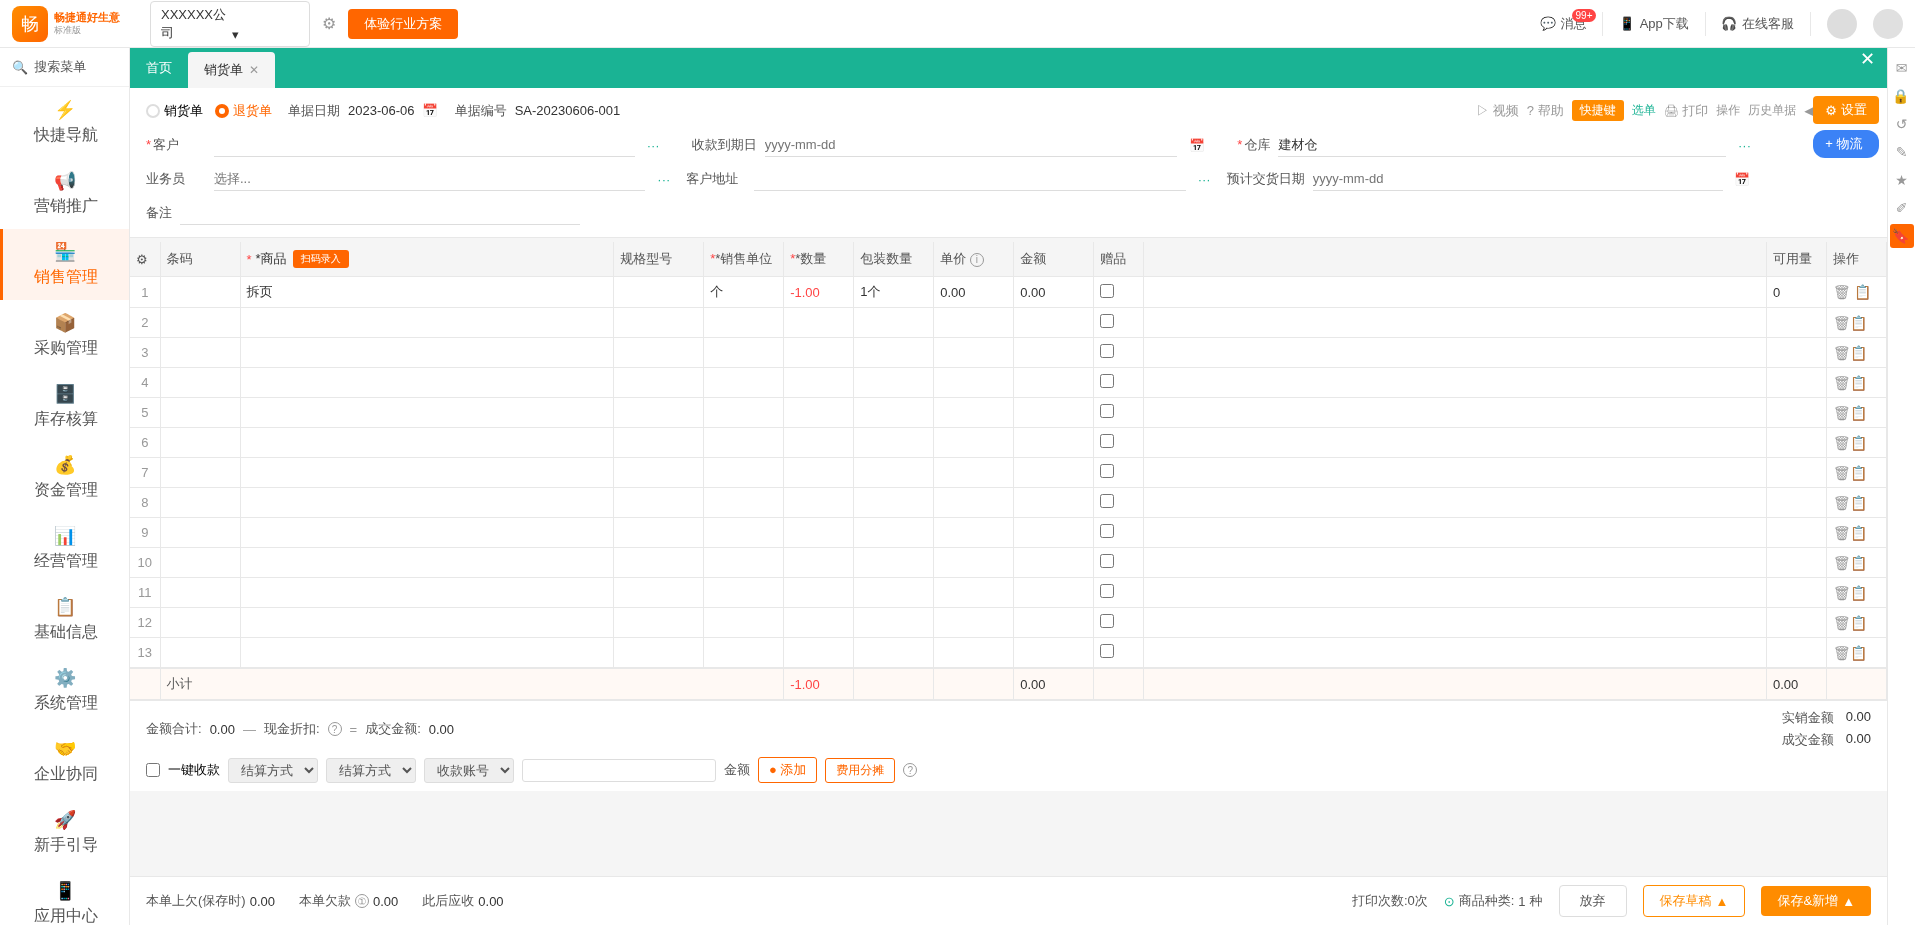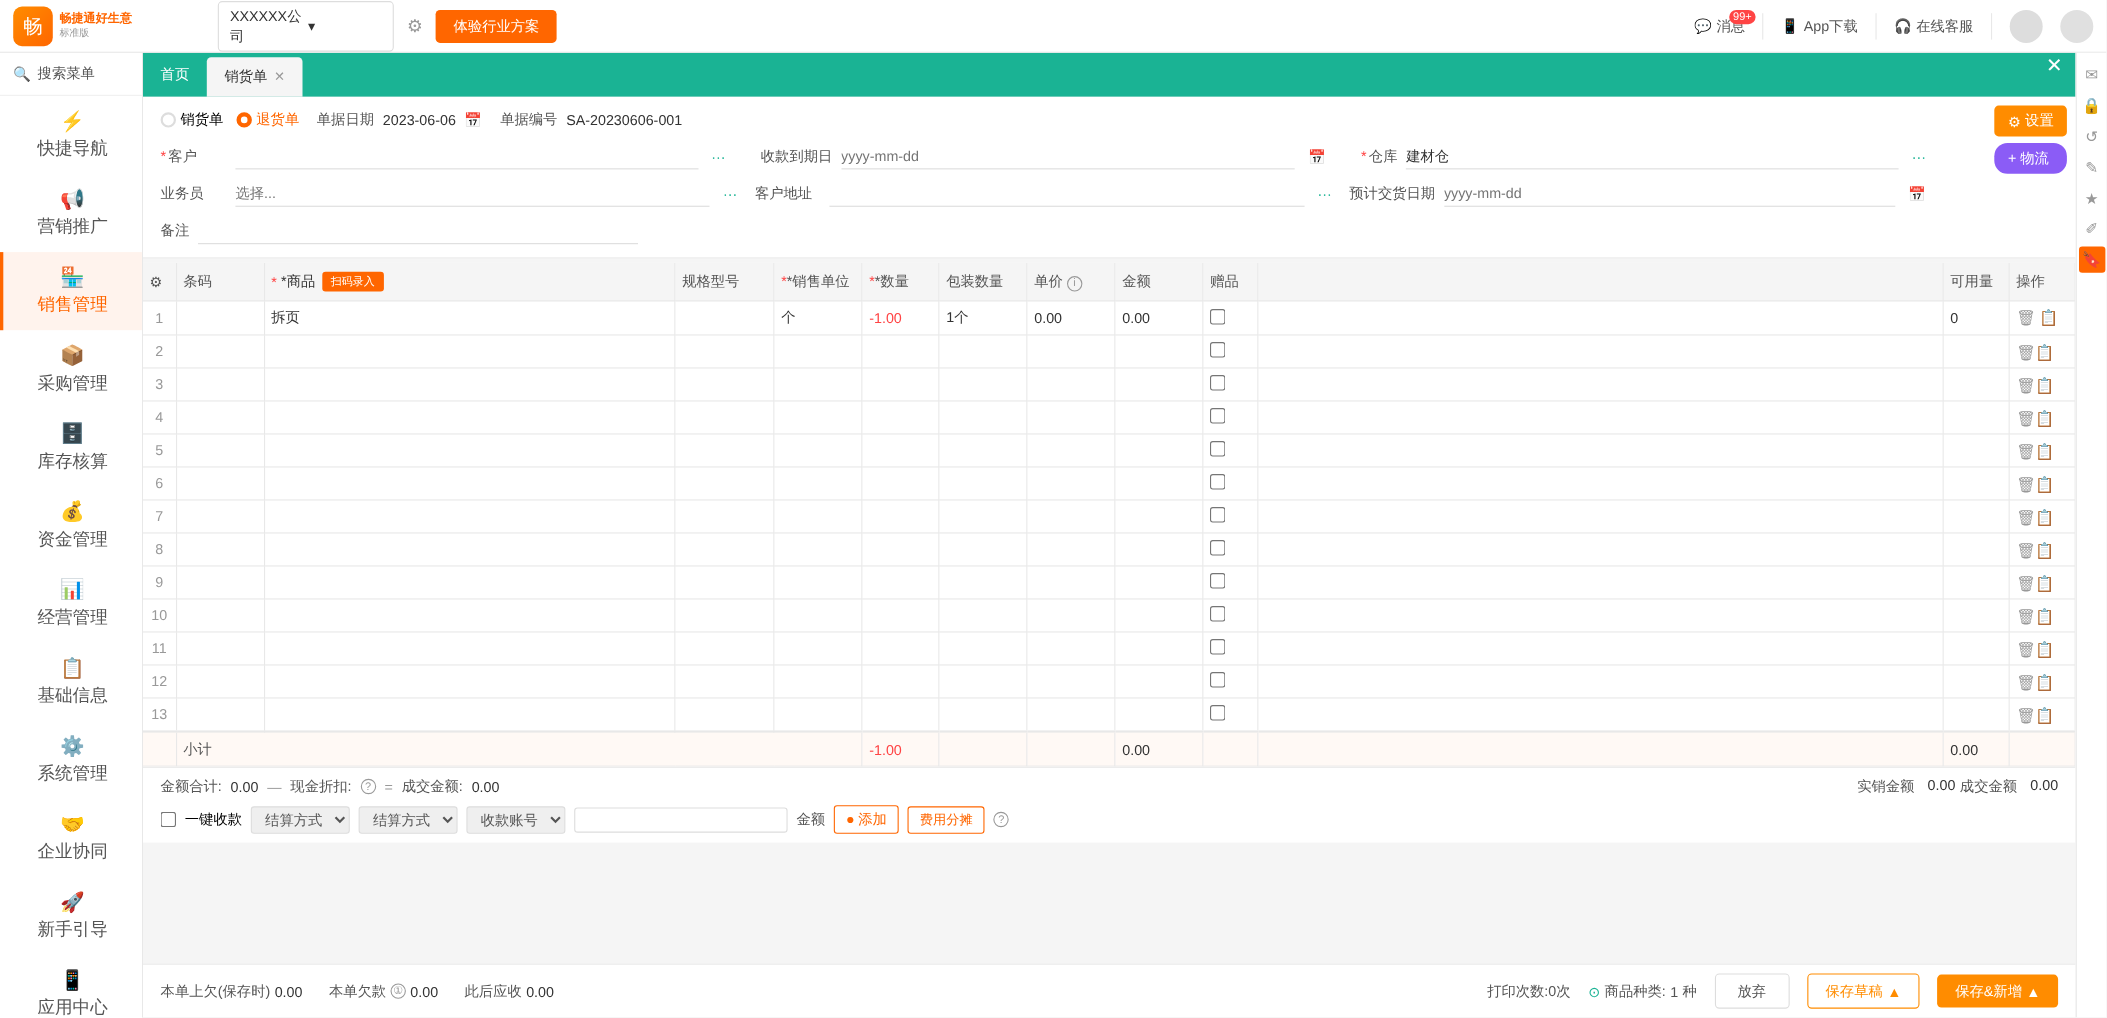--- a/index.html
+++ b/index.html
@@ -4,21 +4,21 @@
   <style>
     * { box-sizing: border-box; margin: 0; padding: 0; font-family: 'Microsoft YaHei', Arial, sans-serif; font-size: 13px; }
     body { background: #f5f5f5; overflow: hidden; width: 1915px; height: 925px; }
 
     
     .topbar { display: flex; align-items: center; height: 48px; background: #fff; border-bottom: 1px solid #e8e8e8; padding: 0 12px; gap: 8px; }
     .topbar-logo { display: flex; align-items: center; gap: 6px; width: 130px; }
     .logo-icon { width: 36px; height: 36px; background: linear-gradient(135deg, #ff8c00, #ff6600); border-radius: 8px; display: flex; align-items: center; justify-content: center; color: #fff; font-size: 18px; flex-shrink: 0; }
     .logo-text { font-size: 11px; color: #ff6600; line-height: 1.3; font-weight: bold; }
     .logo-badge { font-size: 9px; color: #999; }
-    .company-select { display: flex; align-items: center; gap: 4px; border: 1px solid #ddd; border-radius: 4px; padding: 4px 10px; min-width: 160px; cursor: pointer; background: #fff; margin-left: 48px; }
+    .company-select { display: flex; align-items: flex-end; gap: 4px; border: 1px solid #ddd; border-radius: 4px; padding: 4px 10px; min-width: 160px; cursor: pointer; background: #fff; }
     .company-select span { flex: 1; color: #333; }
     .topbar-gear { color: #999; cursor: pointer; font-size: 16px; padding: 4px; }
     .topbar-trial-btn { background: #ff6600; color: #fff; border: none; border-radius: 4px; padding: 6px 16px; cursor: pointer; font-size: 13px; }
     .topbar-right { margin-left: auto; display: flex; align-items: center; gap: 16px; }
     .topbar-msg { display: flex; align-items: center; gap: 4px; cursor: pointer; color: #555; position: relative; }
     .badge { background: #ff4444; color: #fff; font-size: 10px; border-radius: 8px; padding: 1px 4px; position: absolute; top: -6px; right: -10px; }
     .topbar-app, .topbar-service { display: flex; align-items: center; gap: 4px; cursor: pointer; color: #555; }
     .avatar { width: 30px; height: 30px; background: #ddd; border-radius: 50%; }
 
     
@@ -48,21 +48,21 @@
     .radio-dot { width: 14px; height: 14px; border-radius: 50%; border: 2px solid #ddd; }
     .radio-dot.checked { border-color: #ff6600; background: #ff6600; position: relative; }
     .radio-dot.checked::after { content: ''; position: absolute; top: 2px; left: 2px; width: 6px; height: 6px; background: #fff; border-radius: 50%; }
     .form-field { display: flex; align-items: center; gap: 8px; }
     .field-label { color: #555; white-space: nowrap; min-width: 60px; }
     .field-label.required::before { content: '*'; color: #ff4444; margin-right: 2px; }
     .field-input { flex: 1; border: none; border-bottom: 1px solid #ddd; padding: 4px 0; color: #333; outline: none; background: transparent; }
     .field-dots { color: #1ab394; cursor: pointer; margin-left: 4px; }
     .field-calendar { color: #999; cursor: pointer; margin-left: 4px; }
     .action-btn-orange { background: #ff8c00; color: #fff; border: none; border-radius: 4px; padding: 5px 12px; cursor: pointer; font-size: 12px; display: flex; align-items: center; gap: 4px; }
-    .action-btn-blue { background: #8b5cf6; color: #fff; border: none; border-radius: 12px; padding: 5px 12px; cursor: pointer; font-size: 12px; display: flex; align-items: center; gap: 4px; }
+    .action-btn-blue { background: #3b82f6; color: #fff; border: none; border-radius: 12px; padding: 5px 12px; cursor: pointer; font-size: 12px; display: flex; align-items: center; gap: 4px; }
 
     
     .form-wrap { position: relative; background: #fff; padding: 12px 16px; border-bottom: 1px solid #e8e8e8; }
     .form-side-actions { position: absolute; right: 8px; top: 8px; display: flex; flex-direction: column; gap: 6px; }
 
     
     .table-area { background: #fff; margin-top: 4px; }
     .table-container { overflow-x: auto; }
     table { width: 100%; border-collapse: collapse; font-size: 12px; }
     table thead { background: #f5f5f5; }
@@ -264,20 +264,33 @@
             </label>
           </div>
           <div style="display:flex; align-items:center; gap:8px;">
             <span style="color:#555;">单据日期</span>
             <span style="color:#333; font-weight:500;">2023-06-06</span>
             <span style="color:#999; cursor:pointer;">📅</span>
           </div>
           <div style="display:flex; align-items:center; gap:8px;">
             <span style="color:#555;">单据编号</span>
             <span style="color:#333; font-weight:500;">SA-20230606-001</span>
+          </div>
+          <div style="margin-left:auto; display:flex; align-items:center; gap:8px;">
+            <span style="color:#999; cursor:pointer;">▷ <span>视频</span></span>
+            <span style="color:#999; cursor:pointer;">? <span>帮助</span></span>
+            <span style="background:#ff8c00;color:#fff;padding:2px 8px;border-radius:3px;cursor:pointer;font-size:12px;">快捷键</span>
+            <span style="color:#1ab394; cursor:pointer; font-size:12px;">选单</span>
+            <span style="color:#999; cursor:pointer; font-size:12px;">🖨 <span>打印</span></span>
+            <span style="color:#999; cursor:pointer; font-size:12px;">操作</span>
+            <span style="color:#999; cursor:pointer; font-size:12px;">历史单据</span>
+            <span style="color:#999; cursor:pointer;">◀</span>
+            <span style="color:#999; cursor:pointer;">▶</span>
+            <span style="color:#999; cursor:pointer; font-size:16px;">≡</span>
+            <span style="color:#999; cursor:pointer; font-size:16px;">⊞</span>
           </div>
         </div>
 
         <div style="display:grid; grid-template-columns:1fr 1fr 1fr; gap:10px 32px; margin-bottom:10px; padding-right:120px;">
           <div class="form-field">
             <span class="field-label required">客户</span>
             <input class="field-input" style="flex: 1 1 0%; border-top: none; border-right: none; border-left: none; border-image: initial; border-bottom: 1px solid rgb(221, 221, 221); outline: none;" value="">
             <span class="field-dots">···</span>
           </div>
           <div class="form-field">
@@ -584,21 +597,21 @@
         <div class="bottom-calc">
           <span>金额合计:</span>
           <span class="amount">0.00</span>
           <span class="minus">—</span>
           <span>现金折扣:</span>
           <span class="info-icon">?</span>
           <span class="equals">=</span>
           <span>成交金额:</span>
           <span class="amount">0.00</span>
 
-          <div style="margin-left:auto; display:flex; flex-direction:row; gap:4px; align-items:flex-end;">
+          <div style="margin-left:auto; display:flex; flex-direction:column; gap:4px; align-items:flex-end;">
             <div style="display:flex; gap:12px; font-size:12px; color:#555;">
               <span>实销金额</span>
               <span style="color:#333;">0.00</span>
             </div>
             <div style="display:flex; gap:12px; font-size:12px; color:#555;">
               <span>成交金额</span>
               <span style="color:#333;">0.00</span>
             </div>
           </div>
         </div>

